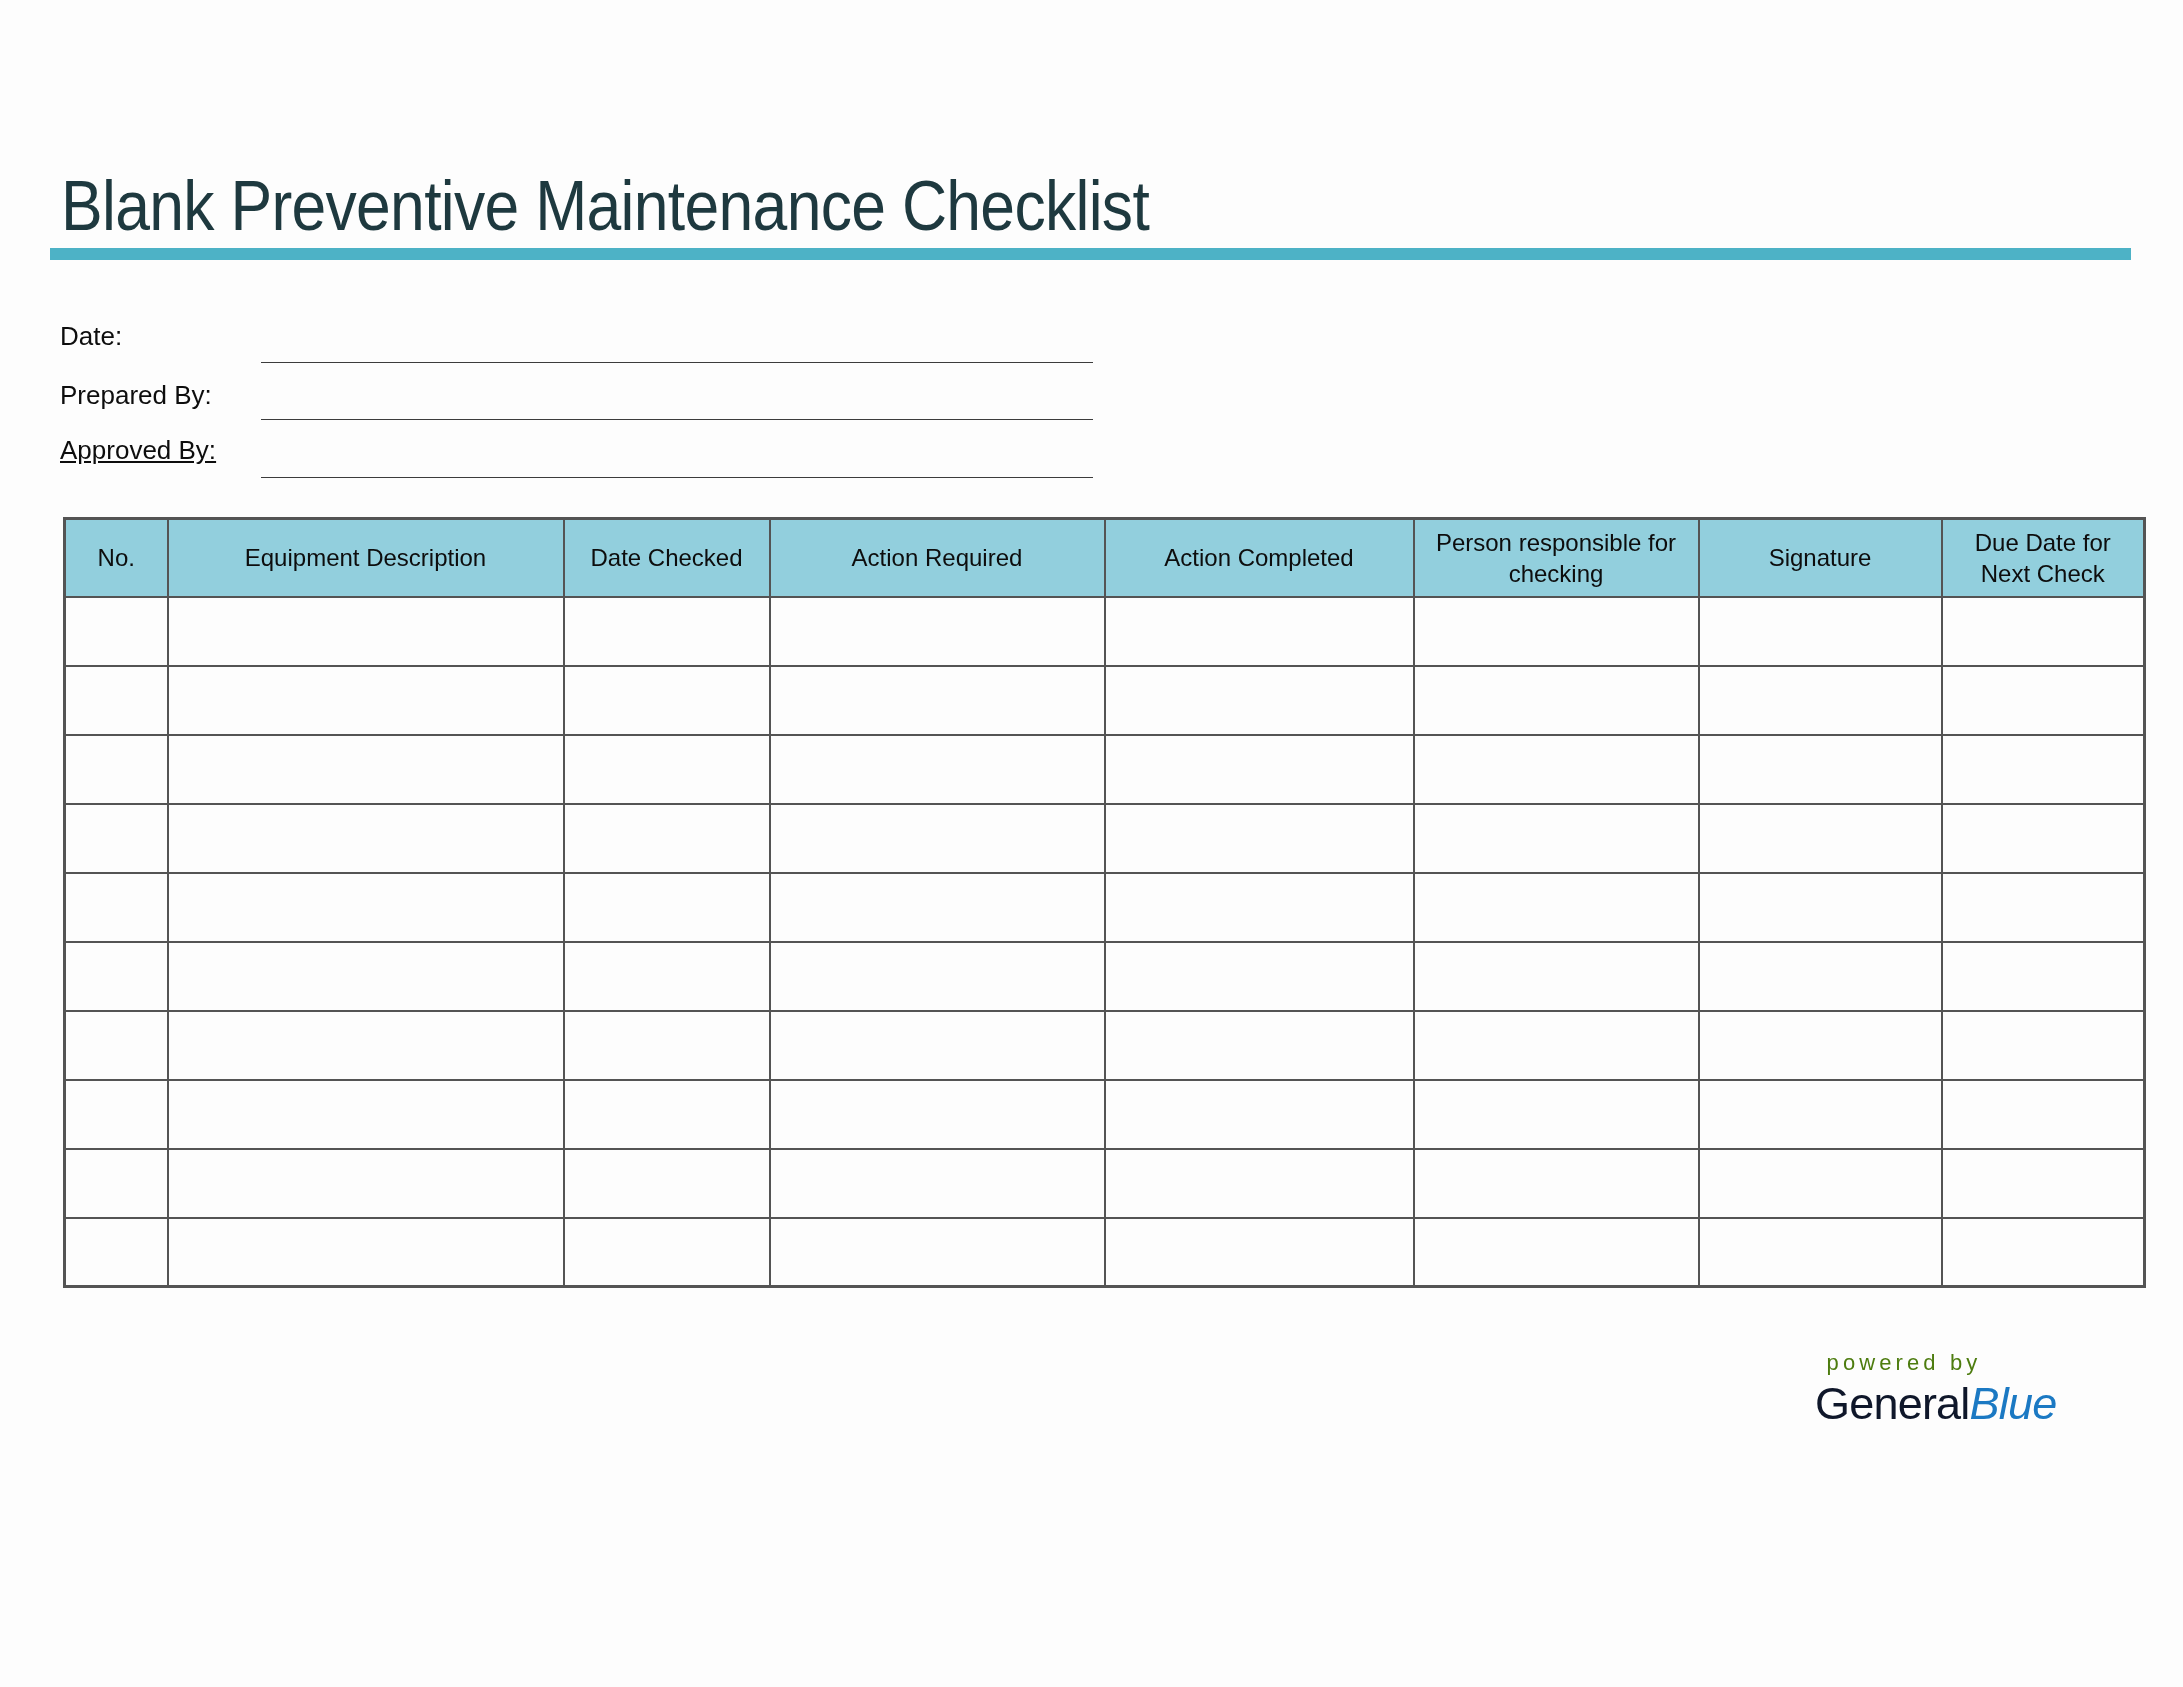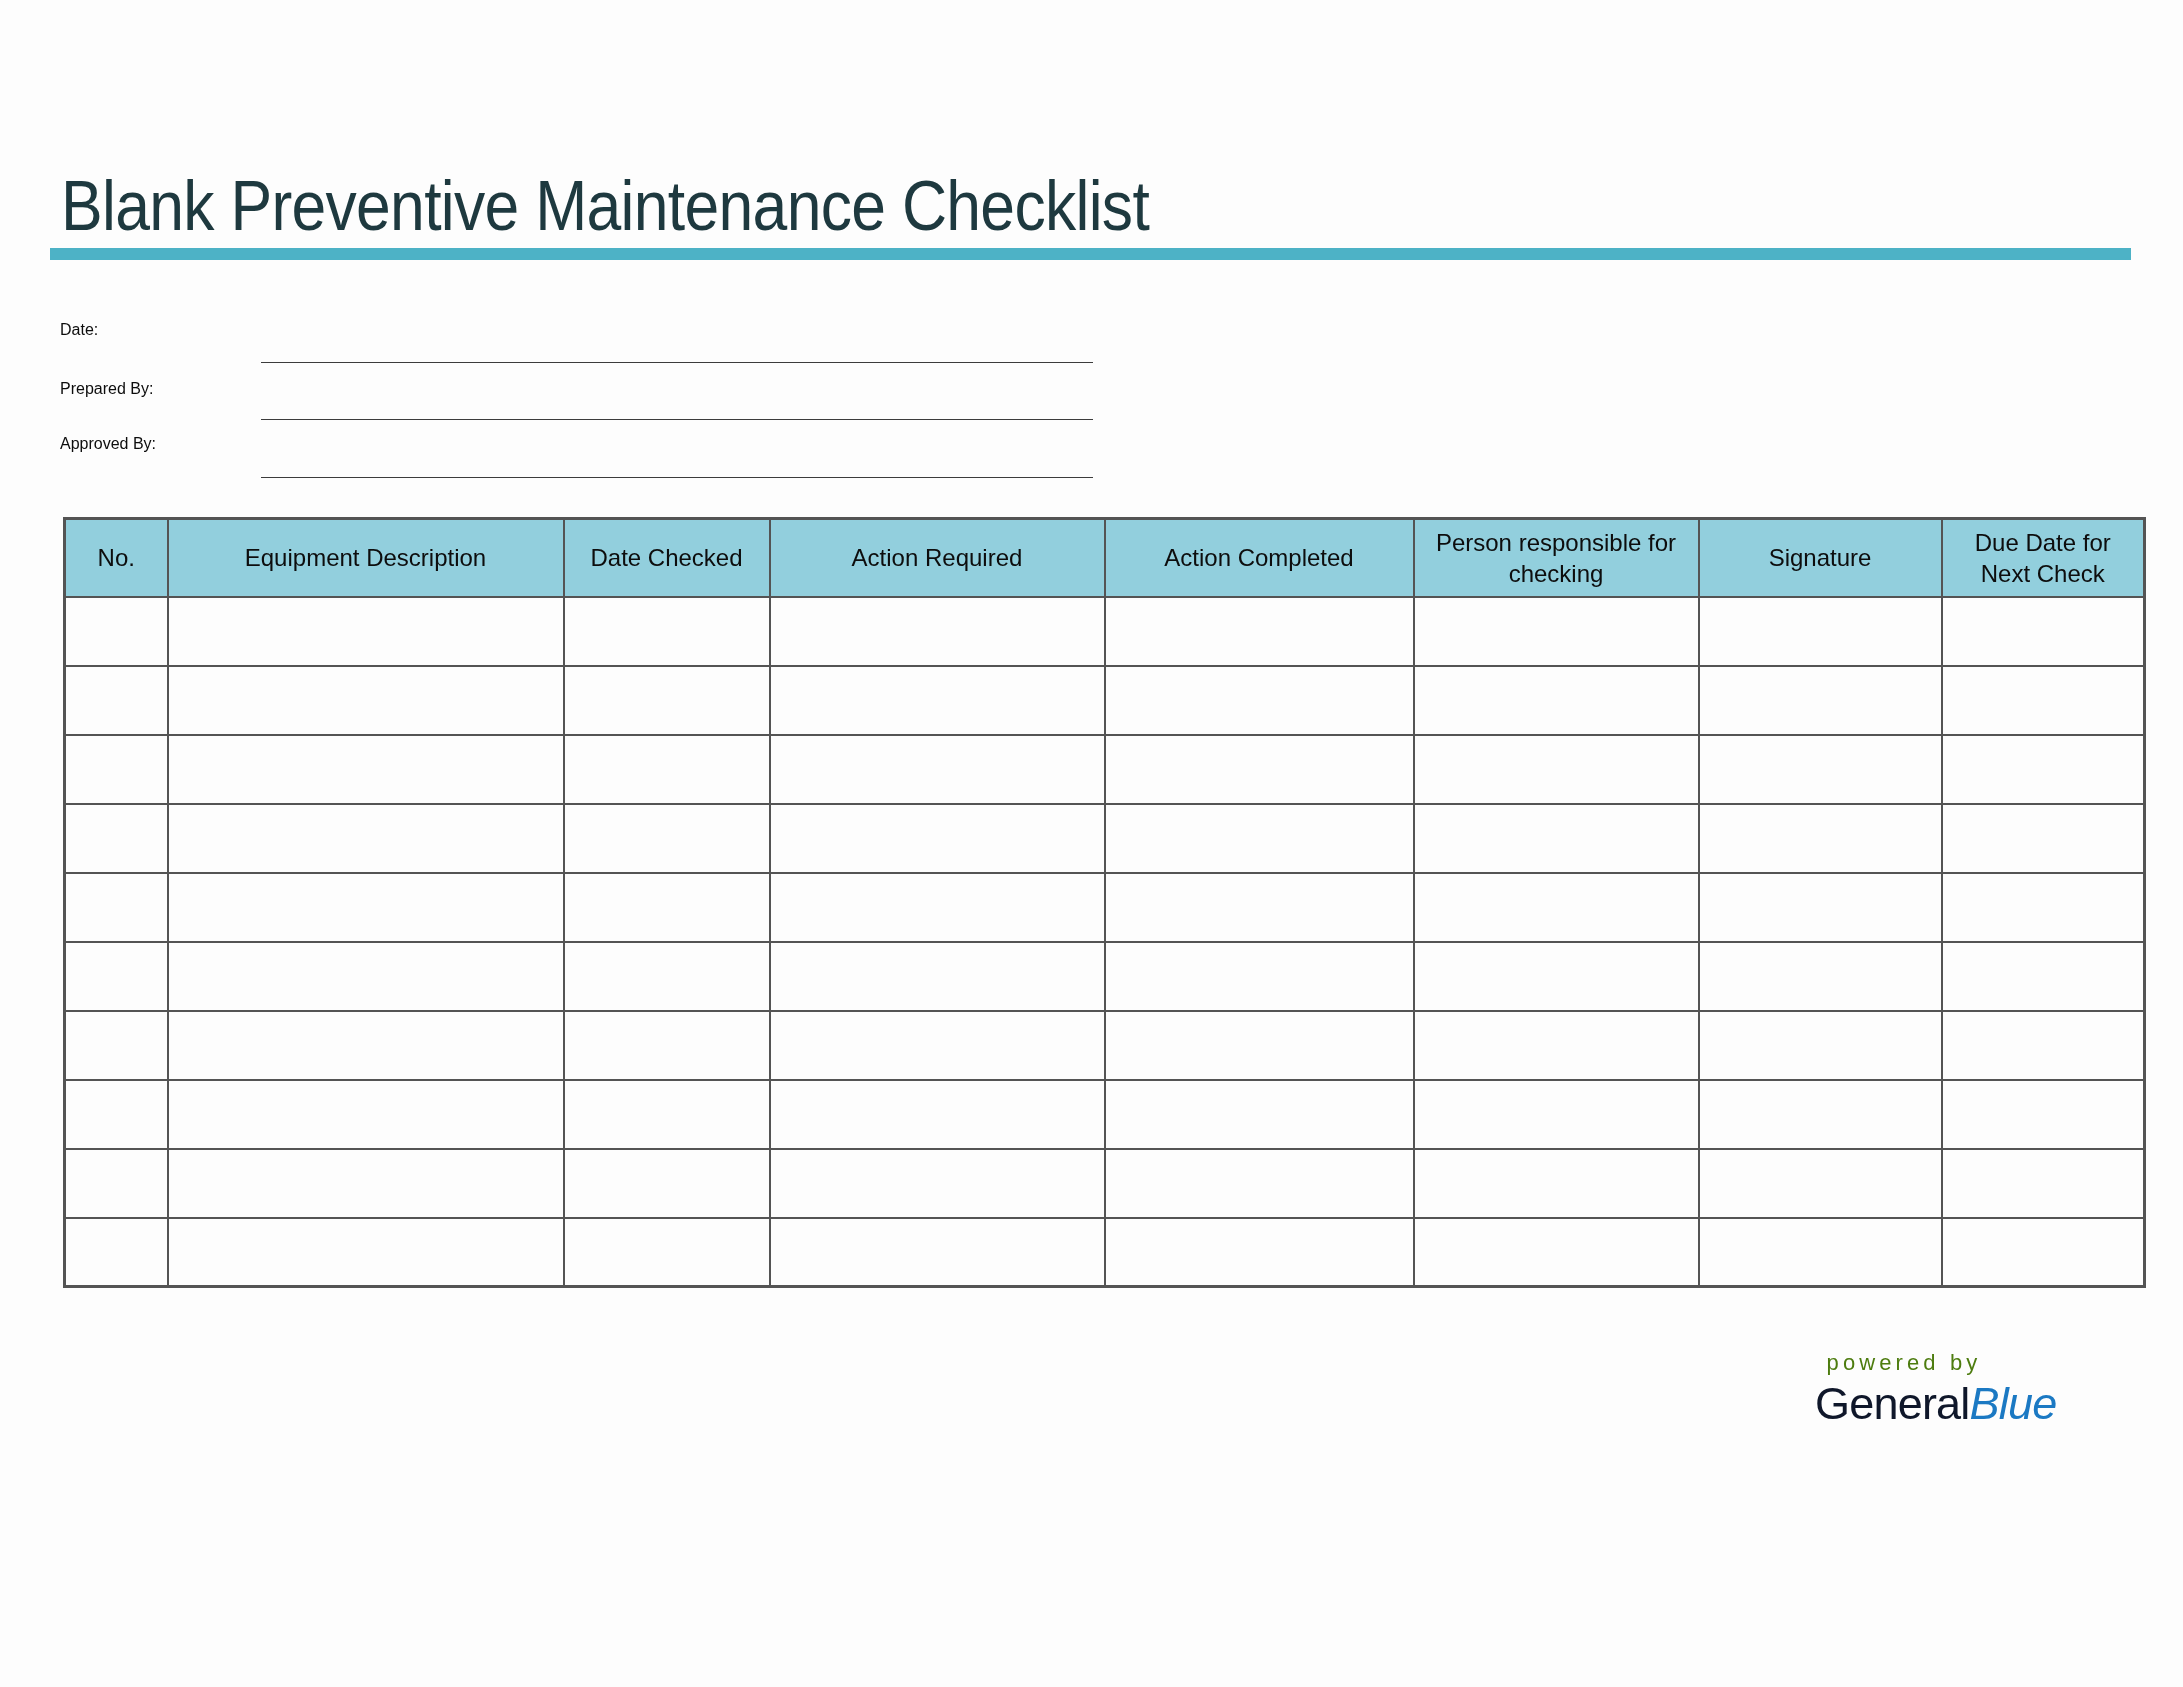--- a/index.html
+++ b/index.html
@@ -26,35 +26,35 @@
   }
   .title-rule {
     left: 50px; top: 248px;
     width: 2081px; height: 11.6px;
     background: var(--accent-rule, #4db2c6);
   }
 
   
   .meta-label {
     left: 60px;
-    font-size: 16px;
+    font-size: 26px;
     color: #0d0d0d;
     white-space: nowrap;
   }
   .meta-line {
     left: 261px;
     width: 832px;
     height: 0;
     border-bottom: 1.7px solid #3c3c3c;
   }
   #meta-label-0 { top: 321px; }
   #meta-line-0  { top: 362px; }
   #meta-label-1 { top: 380px; }
   #meta-line-1  { top: 419px; }
-  #meta-label-2 { top: 435px; }
+  #meta-label-2 { top: 435px; text-decoration: underline; }
   #meta-line-2  { top: 477px; }
 
   
   table.pm-table {
     position: absolute;
     left: 51px; top: 517px;
     width: 2081px;
     border-collapse: collapse;
     table-layout: fixed;
     border: 3.3px solid var(--table-border, #545454);

